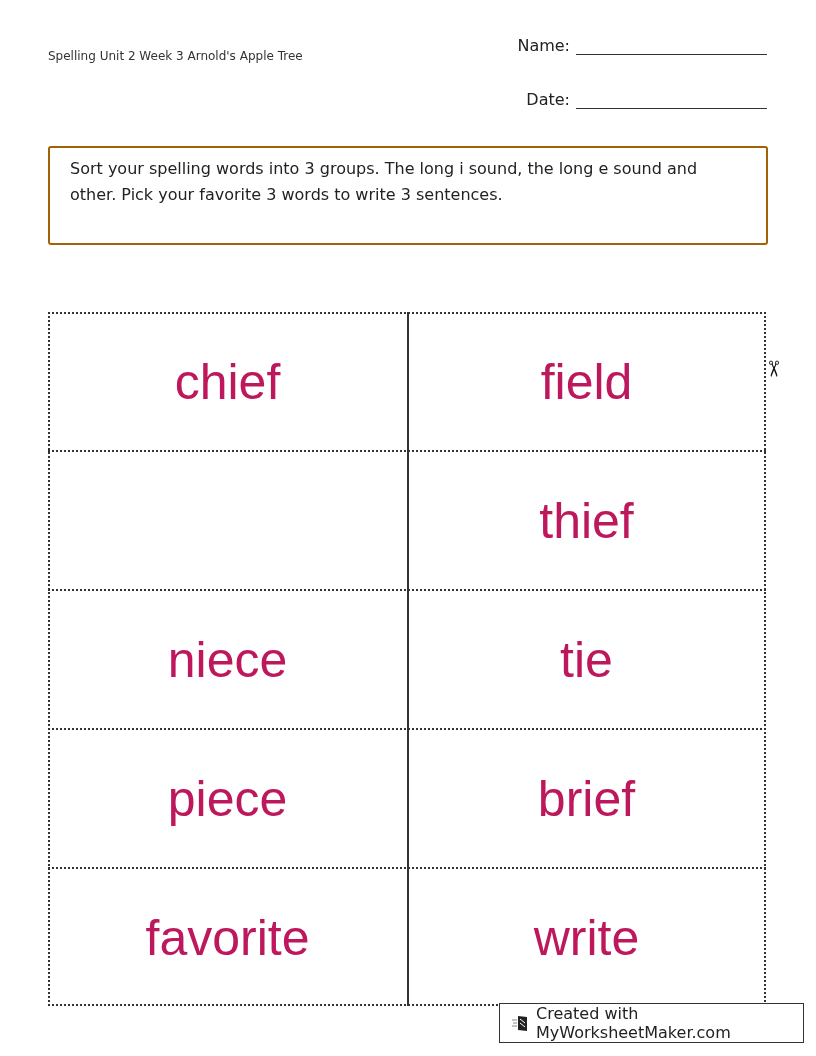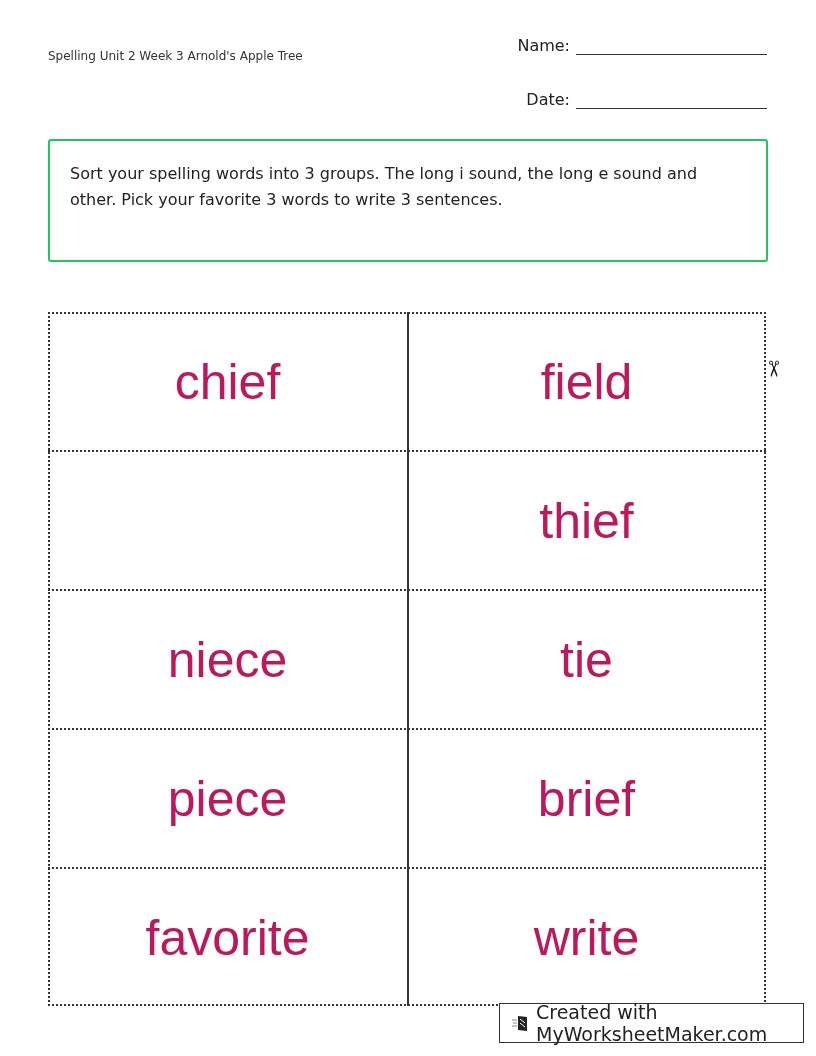--- a/index.html
+++ b/index.html
@@ -1,28 +1,28 @@
 <!DOCTYPE html>
 <html><head>
 <meta charset="utf-8">
 <style>
   html, body { margin: 0; padding: 0; background: #ffffff; }
   body { width: 816px; height: 1056px; position: relative; overflow: hidden; font-family: "DejaVu Sans", sans-serif; color: #222; }
   .subtitle { position: absolute; left: 48px; top: 49px; font-size: 12px; color: #333; }
   .field-row { position: absolute; display: flex; align-items: flex-end; }
   .field-label { font-size: 16px; color: #222; text-align: right; width: 70px; margin-right: 6px; }
   .field-line { width: 191px; border-bottom: 1px solid #333; height: 18px; }
-  .instructions { position: absolute; left: 48px; top: 139px; width: 676px; height: 79px; border: 2px solid #22c55e; border-radius: 3px; padding: 20px 20px; font-size: 16px; line-height: 26px; color: #222; box-sizing: content-box; }
+  .instructions { position: absolute; left: 48px; top: 146px; width: 676px; height: 79px; border: 2px solid #a16207; border-radius: 3px; padding: 8px 20px; font-size: 16px; line-height: 26px; color: #222; box-sizing: content-box; }
   .cards { position: absolute; left: 48px; top: 312px; width: 718px; height: 694px; }
   .card { position: absolute; width: 359px; height: 139px; box-sizing: border-box; display: flex; align-items: center; justify-content: center; font-family: "Liberation Sans", sans-serif; font-size: 50px; color: #be185d; }
   .dotted-h { position: absolute; left: 0; width: 718px; height: 0; border-top: 2px dotted #333; }
   .dotted-v { position: absolute; top: 0; height: 694px; width: 0; border-left: 2px dotted #333; }
   .solid-v { position: absolute; left: 359px; top: 0; height: 694px; width: 0; border-left: 2px solid #333; }
   .scissors { position: absolute; left: 764px; top: 358px; font-size: 22px; color: #111; transform: rotate(90deg); line-height: 1; }
-  .credit { position: absolute; left: 499px; top: 1003px; width: 305px; height: 40px; border: 1px solid #333; background: #fff; display: flex; align-items: center; padding-left: 12px; box-sizing: border-box; font-size: 19px; color: #222; }
+  .credit { position: absolute; left: 499px; top: 1003px; width: 305px; height: 40px; border: 1px solid #333; background: #fff; display: flex; align-items: center; padding-left: 12px; box-sizing: border-box; font-size: 16px; color: #222; }
   .credit-icon { width: 16px; height: 18px; margin-right: 8px; display: inline-block; position: relative; }
 </style>
 </head>
 <body>
 
 <div class="subtitle">Spelling Unit 2 Week 3 Arnold's Apple Tree</div>
 
 <div class="field-row" style="left:500px; top:36px;">
   <span class="field-label">Name:</span>
   <span class="field-line"></span>

